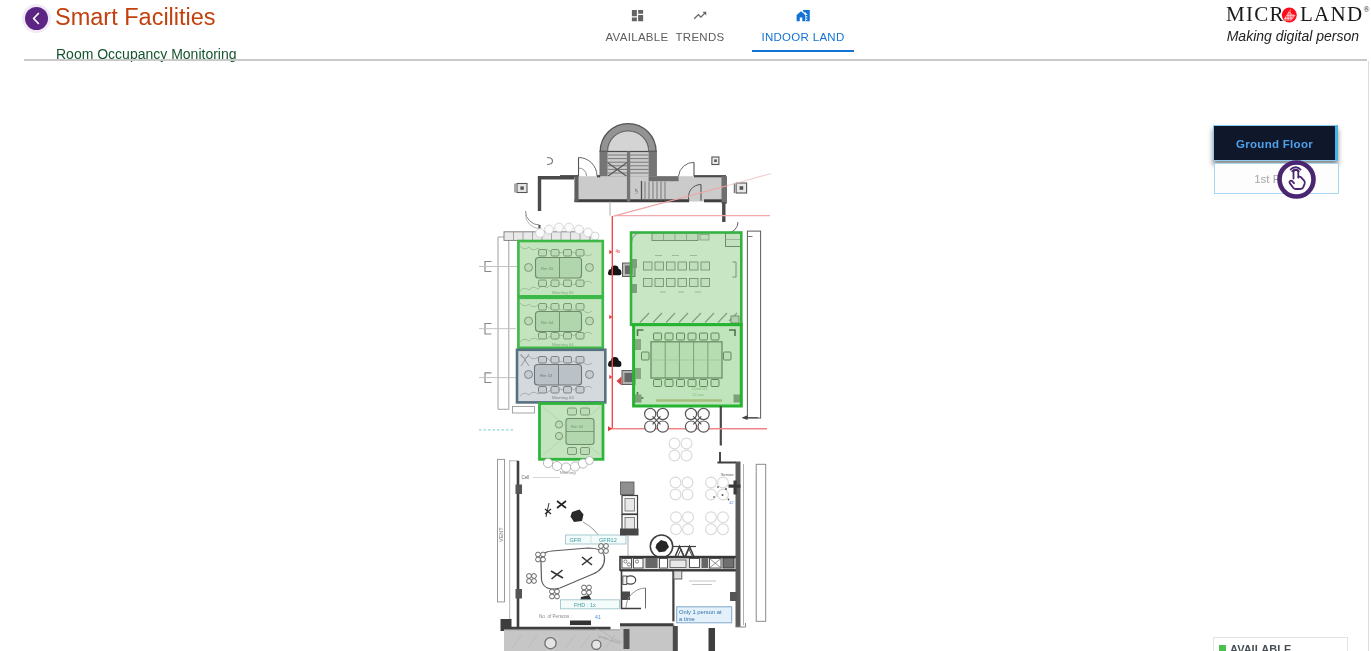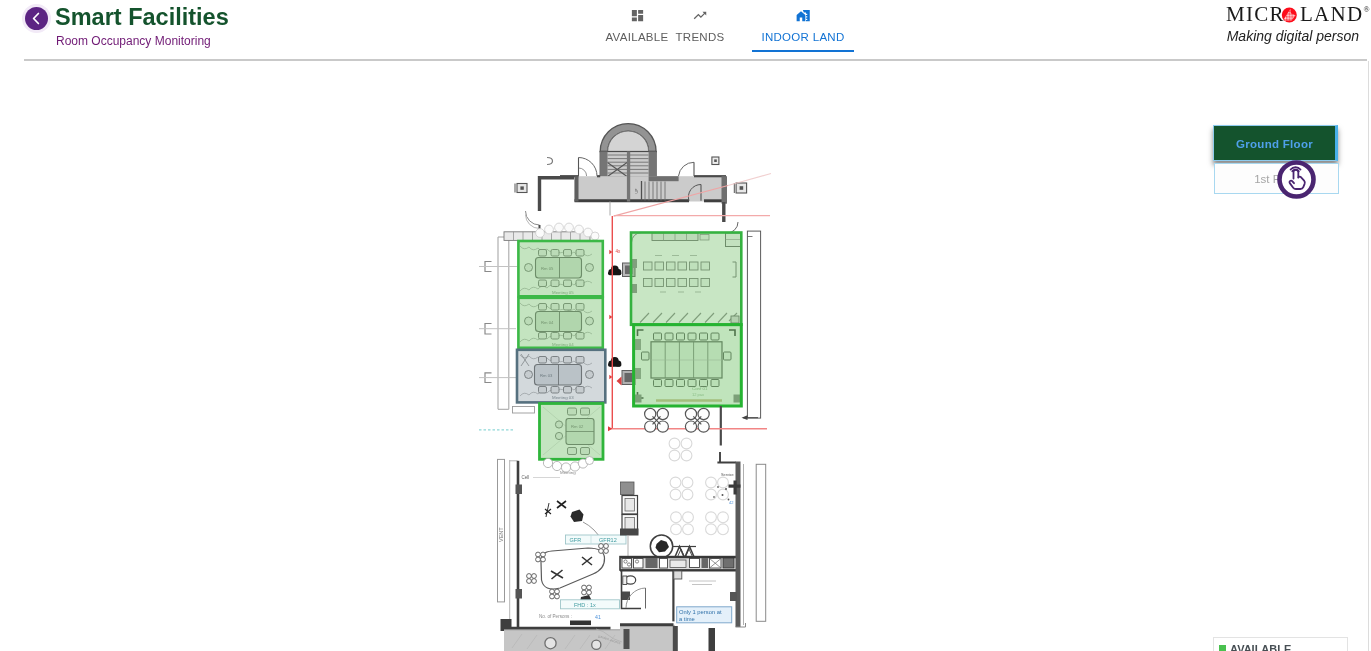--- a/index.html
+++ b/index.html
@@ -9,23 +9,23 @@
 </style>
 </head>
 <body>
 
 <div class="abs" style="left:25px;top:7px;width:23px;height:23px;border-radius:50%;background:#5c2483;box-shadow:0 0 0 3px #f2eaf7;"></div>
 
 <svg class="abs" style="left:25px;top:7px;" width="23" height="23" viewBox="0 0 23 23">
   <path d="M13.4 6.5 L8.6 11.5 L13.4 16.5" fill="none" stroke="#ffffff" stroke-width="1.7" stroke-linecap="round" stroke-linejoin="round"></path>
 </svg>
 
-<div class="abs" style="left:55px;top:4px;font-size:23.5px;font-weight:bold;color:#14532d;text-align:right;">Smart Facilities</div>
-
-<div class="abs" style="left:56px;top:34px;font-size:12px;color:#701a75;">Room Occupancy Monitoring</div>
+<div class="abs" style="left:55px;top:4px;font-size:23.5px;font-weight:normal;color:#c2410c;text-align:right;">Smart Facilities</div>
+
+<div class="abs" style="left:56px;top:46px;font-size:14px;color:#14532d;">Room Occupancy Monitoring</div>
 
 <div class="abs" style="left:597px;top:8px;width:80px;text-align:center;">
   <svg width="15" height="15" viewBox="0 0 24 24" fill="#636363">
       <path d="M3 3h8v10H3zM13 3h8v6h-8zM13 11h8v10h-8zM3 15h8v6H3z"></path>
     </svg>
   <div style="font-size:11.5px;color:#5d5d5d;margin-top:4px;letter-spacing:0.3px;">AVAILABLE</div>
 </div>
 
 <div class="abs" style="left:665px;top:8px;width:70px;text-align:center;">
   <svg width="16" height="15" viewBox="0 0 24 24" fill="#636363">
@@ -56,21 +56,21 @@
   <circle cx="8.3" cy="8" r="7.5" fill="#fd0d1b"></circle>
   <path d="M2.6 12.2 L9.3 1.9 L9.8 6.3 L14.6 8.3 L10.6 13.6 L3.4 13.4 Z" fill="url(#hatch)"></path>
 </svg>
 
 <div class="abs" style="left:1123px;top:28px;width:236px;text-align:right;font-style:italic;font-size:14px;color:#222;">Making digital person</div>
 
 <div class="abs" style="left:24px;top:59px;width:1343px;height:2px;background:#c9c9c9;"></div>
 
 <div class="abs" style="left:1368px;top:61px;width:1px;height:590px;background:#dcdcdc;"></div>
 
-<div class="abs" style="left:1213px;top:125px;width:121px;height:34px;background:#14532d;border:1px solid #8ecbee;border-right:3px solid #49b0e8;box-shadow:0 4px 5px rgba(40,40,40,0.55);line-height:36px;text-align:center;font-size:11.5px;font-weight:bold;color:#4fa0ea;letter-spacing:0.3px;">Ground Floor</div>
+<div class="abs" style="left:1213px;top:125px;width:121px;height:34px;background:#0f172a;border:1px solid #8ecbee;border-right:3px solid #49b0e8;box-shadow:0 4px 5px rgba(40,40,40,0.55);line-height:36px;text-align:center;font-size:11.5px;font-weight:bold;color:#4fa0ea;letter-spacing:0.3px;">Ground Floor</div>
 
 <div class="abs" style="left:1214px;top:163px;width:123px;height:29px;background:#fdfdfd;border:1px solid #a8d8f0;line-height:31px;text-align:center;font-size:11.5px;color:#a6a6a6;">1st Floor</div>
 
 <svg class="abs" style="left:1277px;top:160px;" width="39" height="39" viewBox="0 0 39 39">
   <circle cx="19.5" cy="19.5" r="17" fill="#ffffff" stroke="#4a2570" stroke-width="4.6"></circle>
   <g fill="none" stroke="#4a2570" stroke-width="1.8" stroke-linecap="round" stroke-linejoin="round">
     <path d="M16.5 18.5 v-6.2 a2.4 2.4 0 0 1 4.8 0 v4.6"></path>
     <path d="M21.3 17.6 c0.4-1 1.8-1.2 2.6-0.4 l3.2 3.4 c0.8 0.9 0.9 2.1 0.5 3.2 l-1.3 3.3 c-0.5 1.2-1.6 1.9-2.9 1.9 h-4.6 c-1 0-2-0.5-2.6-1.3 l-3.4-4.6 c-0.6-0.8-0.3-1.9 0.6-2.3 0.7-0.3 1.5-0.1 2 0.5 l1.6 1.9"></path>
     <path d="M13.6 9.5 a6.6 6.6 0 0 1 9.9 0"></path>
     <path d="M15.3 11.2 a4.3 4.3 0 0 1 6.5 0"></path>

